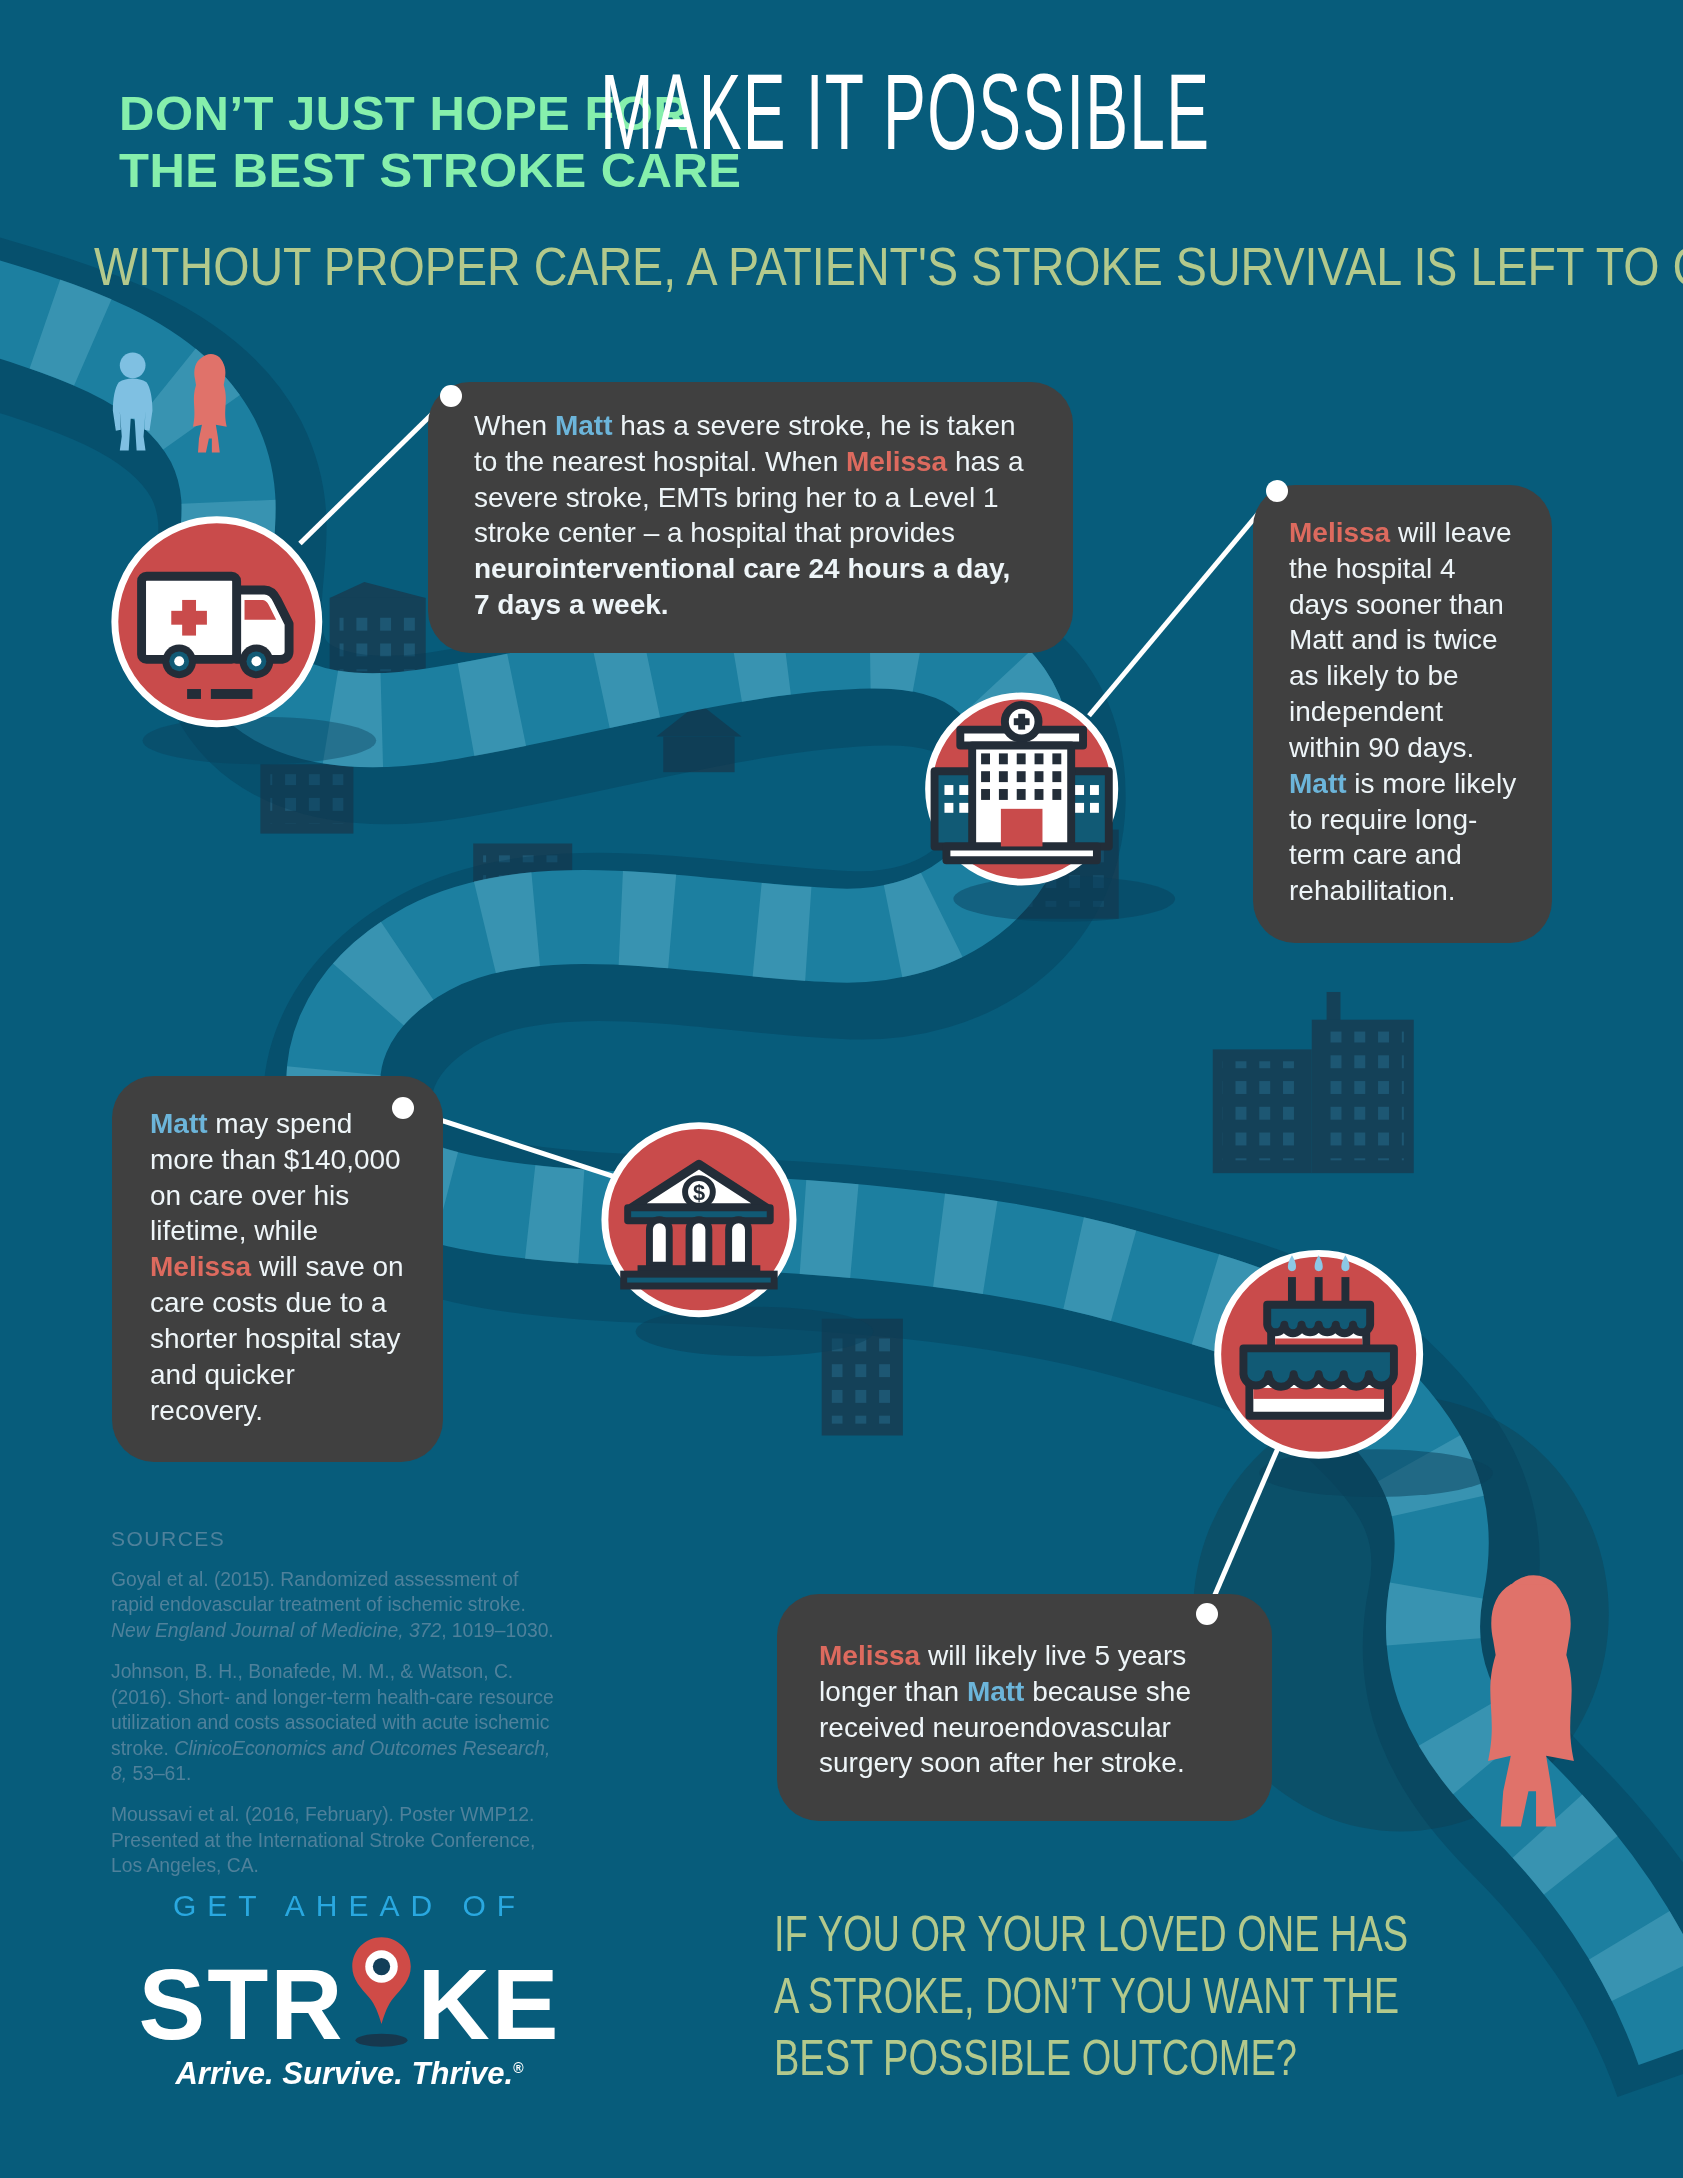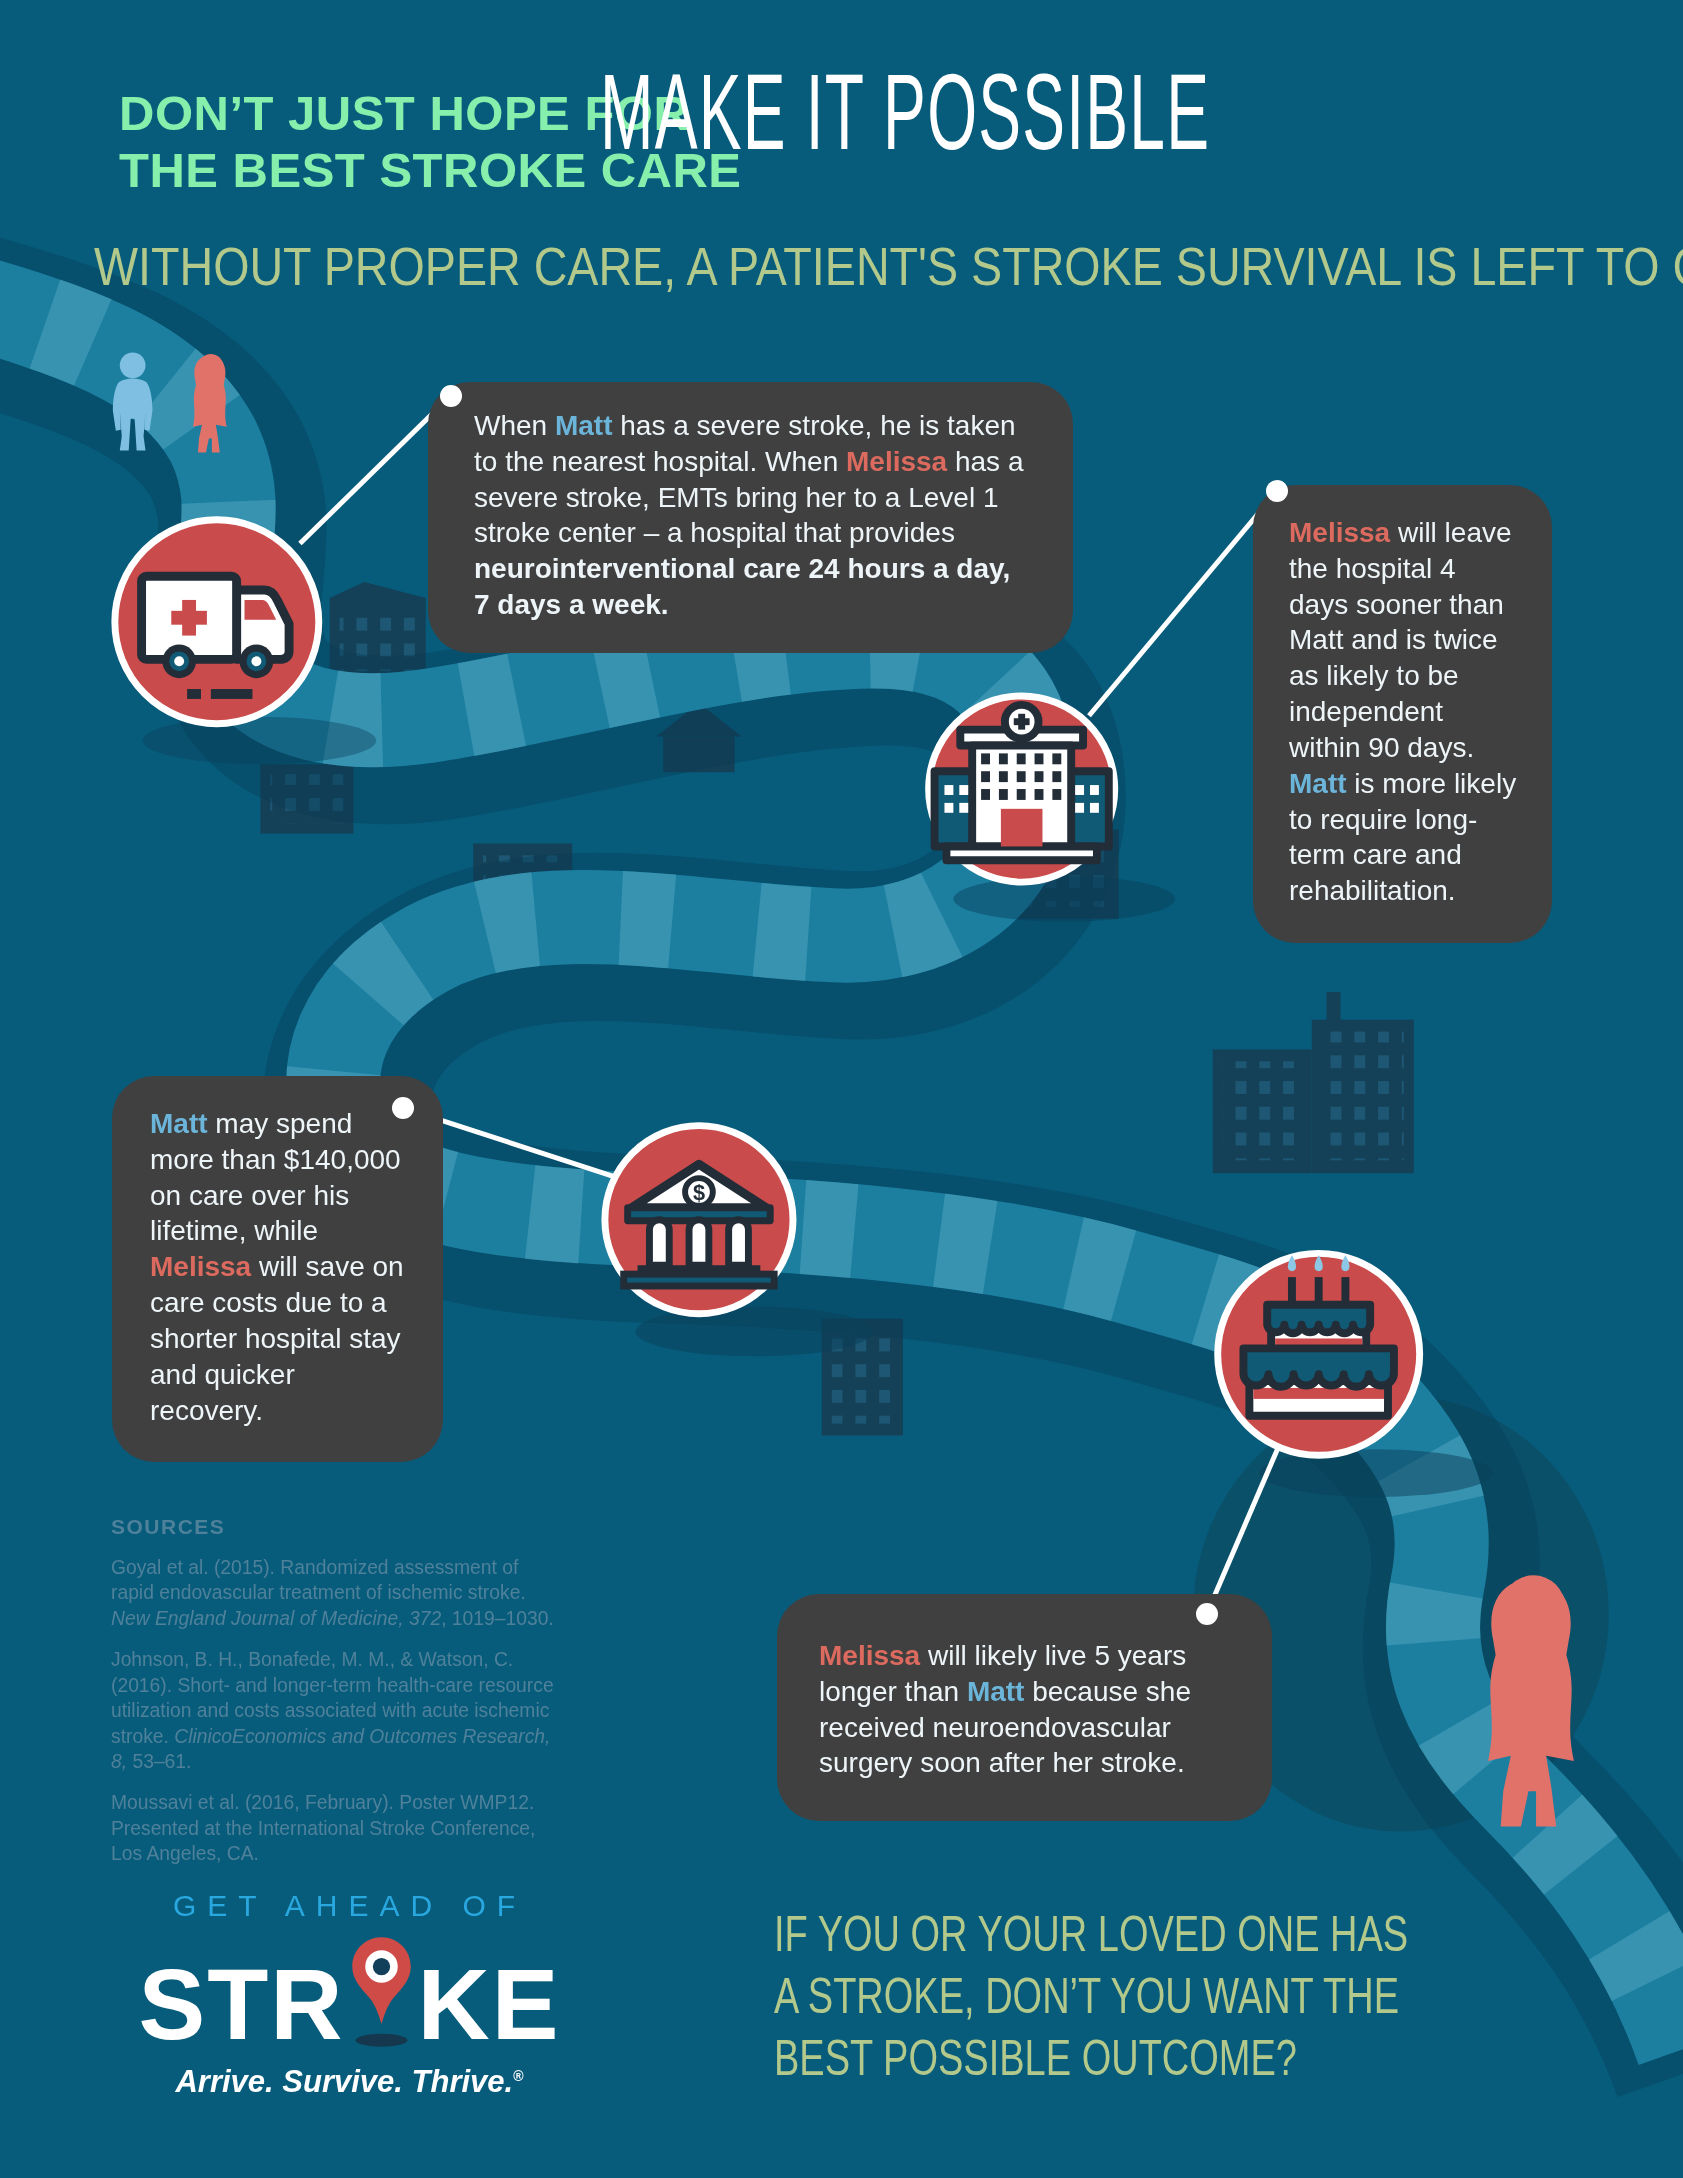--- a/index.html
+++ b/index.html
@@ -47,29 +47,29 @@
   #dot-1{left:440px;top:385px;}
   #dot-2{left:1266px;top:480px;}
   #dot-3{left:392px;top:1097px;}
   #dot-4{left:1196px;top:1603px;}
 
   
   .sources{
     position:absolute;left:111px;top:1513px;width:447px;z-index:2;
     color:#4f819b;font-size:19.3px;line-height:1.32;
   }
-  .sources-heading{font-size:21px;letter-spacing:1.5px;margin:0 0 14px 0;font-weight:700;}
+  .sources-heading{font-size:21px;letter-spacing:1.5px;margin:12px 0 14px 0;font-weight:400;}
   .source-entry{margin:0 0 16px 0;}
 
   
   .logo{position:absolute;left:117px;top:1889px;width:465px;text-align:center;z-index:2;color:#fff;}
   .logo-kicker{color:#29a8e0;font-size:30px;font-weight:400;letter-spacing:11px;white-space:nowrap;margin-bottom:12px;}
   .logo-word{display:flex;align-items:flex-end;justify-content:center;font-size:100px;font-weight:800;letter-spacing:2px;line-height:.95;}
   .logo-word .pin{margin:0 4px;transform:translateY(-2px);}
-  .logo-tagline{font-size:31px;font-style:italic;font-weight:700;margin-top:12px;}
+  .logo-tagline{font-size:31px;font-style:italic;font-weight:700;margin-top:4px;}
   .logo-tagline sup{font-size:14px;font-style:normal;}
 
   
   .question{
     position:absolute;left:774px;top:1903px;z-index:2;
     color:#b3c98c;font-size:50px;line-height:1.24;font-weight:400;white-space:nowrap;
     transform:scaleX(.76);transform-origin:left top;
   }
   .question span{display:block;}
 </style>

